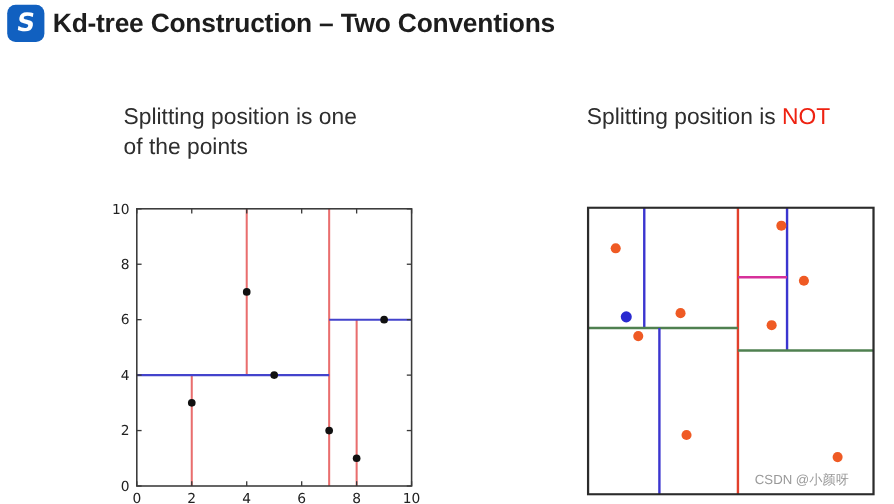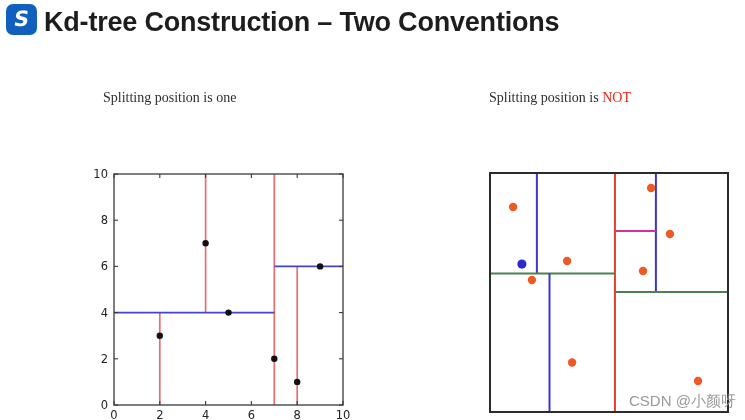--- a/index.html
+++ b/index.html
@@ -3,43 +3,44 @@
 <meta charset="utf-8">
 <style>
   html,body{margin:0;padding:0;background:#fff;}
   body{width:745px;height:420px;position:relative;overflow:hidden;
        font-family:"Liberation Sans",sans-serif;}
   .header{position:absolute;left:0;top:0;width:745px;height:44px;}
   .logo{position:absolute;left:6px;top:4px;width:31px;height:31px;border-radius:7px;
         display:flex;align-items:center;justify-content:center;}
   .logo span{color:#fff;font-weight:bold;font-size:21px;transform:skewX(-8deg);
              font-family:"DejaVu Sans",sans-serif;line-height:1;}
-  .title{position:absolute;left:44px;top:7px;font-size:27px;font-weight:bold;
+  .title{position:absolute;left:44px;top:7px;font-size:22px;font-weight:bold;
          color:#1d1d1d;letter-spacing:-0.2px;white-space:nowrap;}
-  .caption{position:absolute;font-size:14px;line-height:25px;color:#2e2e2e;width:270px;font-family:Liberation Serif, serif;}
+  .caption{position:absolute;font-size:19px;line-height:25px;color:#2e2e2e;width:270px;}
   .caption-left{left:103px;top:85px;}
   .caption-right{left:489px;top:85px;}
   .chart-left{position:absolute;left:70px;top:158px;width:285px;height:264px;}
   .chart-right{position:absolute;left:489px;top:172px;width:240px;height:241px;}
-  .watermark{position:absolute;left:629px;top:392px;font-size:15px;
+  .watermark{position:absolute;left:629px;top:392px;font-size:11px;
              color:rgba(148,148,148,0.95);white-space:nowrap;}
   svg{display:block;}
 </style>
 </head>
 <body>
 
 <div class="header">
   <div class="logo" id="logo" style="background: rgb(17, 96, 192);">
     <span>S</span>
   </div>
   <div class="title">Kd-tree Construction – Two Conventions</div>
 </div>
 
 <div class="caption caption-left">
   <span>Splitting position is one</span><br>
+  <span>of the points</span>
 </div>
 
 <div class="caption caption-right">
   <span>Splitting position is </span><span id="not-word" style="color: rgb(238, 34, 17); text-align: right;">NOT</span><br>
 </div>
 
 <div class="chart-left" id="chartL">
     <svg width="285" height="264" viewBox="0 0 285 264">
       <line x1="204.3" x2="204.3" y1="247" y2="16" stroke="#e96e6e" stroke-width="1.7"></line>
       <line x1="89.8" x2="89.8" y1="247" y2="154.6" stroke="#e96e6e" stroke-width="1.7"></line>

